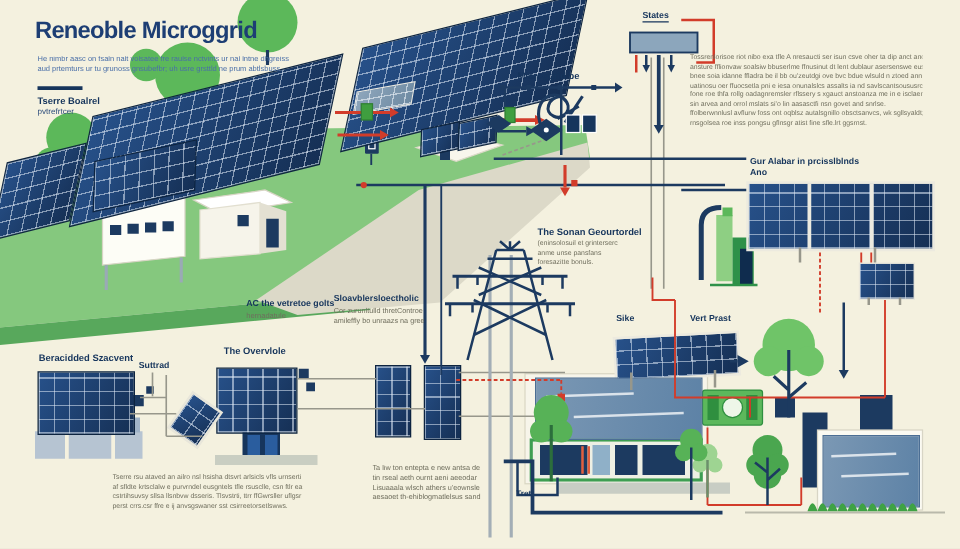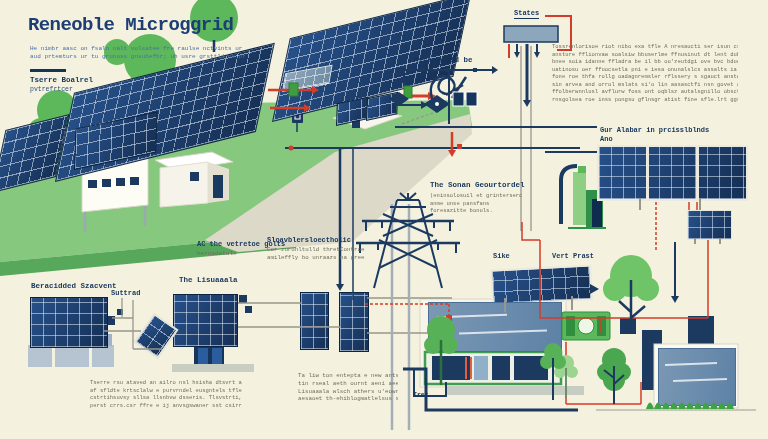--- a/index.html
+++ b/index.html
@@ -1,17 +1,17 @@
 <!DOCTYPE html>
 <html><head>
 <meta charset="utf-8">
 <style>
   html,body{margin:0;padding:0;background:#e8e4d2;}
   .stage{position:relative;width:768px;height:439px;background:#f4f1df;overflow:hidden;
-         font-family:Liberation Mono, monospace;color:#16355c;}
+         font-family:Liberation Sans, sans-serif;color:#16355c;}
   .layer{position:absolute;inset:0;width:768px;height:439px;}
   .lbl{position:absolute;font-weight:bold;color:#16355c;white-space:pre;}
   .para{position:absolute;color:#6f6e5d;white-space:pre;overflow:hidden;}
   .panel{position:absolute;z-index:2;
     background-image:
       repeating-linear-gradient(90deg, rgba(226,236,248,.55) 0 1px, transparent 1px 12px),
       repeating-linear-gradient(0deg, rgba(226,236,248,.55) 0 1px, transparent 1px 11px),
       linear-gradient(120deg,#27518a 0%,#152f54 100%);
     border:1px solid #0d2440;}
   .panel--frame{border:2px solid #eceadf;}
@@ -290,21 +290,21 @@
   <div class="lbl" style="left:430px;top:181px;font-size:7.5px;z-index:4">The Sonan Geourtordel</div>
   <div class="para" style="left:430px;top:192px;width:95px;font-size:5.5px;line-height:7.5px;z-index:4">(eninsolosuil et grinterserc
 anme unse pansfans
 foresazitte bonuls.</div>
 
   <div class="lbl" style="left:197px;top:240px;font-size:7px;z-index:4">AC the vetretoe golts</div>
   <div class="para" style="left:197px;top:250px;width:70px;font-size:6px;z-index:4">hernadatule</div>
   <div class="lbl" style="left:267px;top:236px;font-size:7px;z-index:4">Sloavblersloectholic</div>
   <div class="para" style="left:267px;top:246px;width:100px;font-size:5.8px;line-height:7.5px;z-index:4">Cor zurunltulld thretControe
 amileffly bo unraazs na gree</div>
-  <div class="lbl" style="left:179px;top:276px;font-size:7.5px;z-index:4">The Lisuaaala</div>
+  <div class="lbl" style="left:179px;top:276px;font-size:7.5px;z-index:4">The Overvlole</div>
   <div class="lbl" style="left:31px;top:282px;font-size:7.5px;z-index:4">Beracidded Szacvent</div>
   <div class="lbl" style="left:111px;top:289px;font-size:7px;z-index:4">Suttrad</div>
   <div class="lbl" style="left:493px;top:252px;font-size:7px;z-index:4">Sike</div>
   <div class="lbl" style="left:552px;top:252px;font-size:7px;z-index:4">Vert Prast</div>
   <div class="lbl" style="left:413px;top:392px;font-size:6.5px;z-index:4">Tret</div>
 
   <div class="para" style="left:90px;top:379px;width:152px;font-size:5.5px;line-height:7.6px;z-index:4">Tserre rsu ataved an ailro nsl hsisha dtsvrt arlsicls vfls urnserti arrlsed
 af sfldte krtsclalw e purvrndel eusgntels tfle rsusclle, csn ftlr easqg,
 cstrtihsuvsy sllsa llsnbvw dsseris. Tlsvstrti, ttrr ffGwrsller uflgsr rasrtzedf
 perst crrs.csr ffre e ij anvsgswaner sst csirreetorsetlswws.</div>

